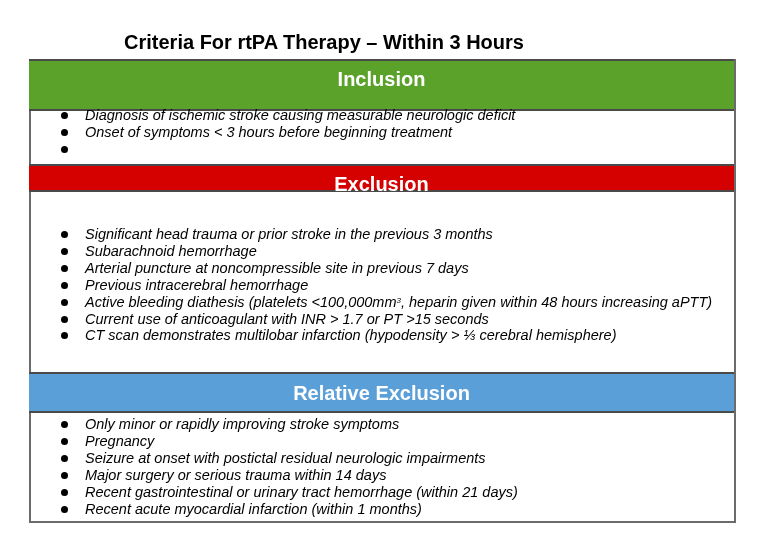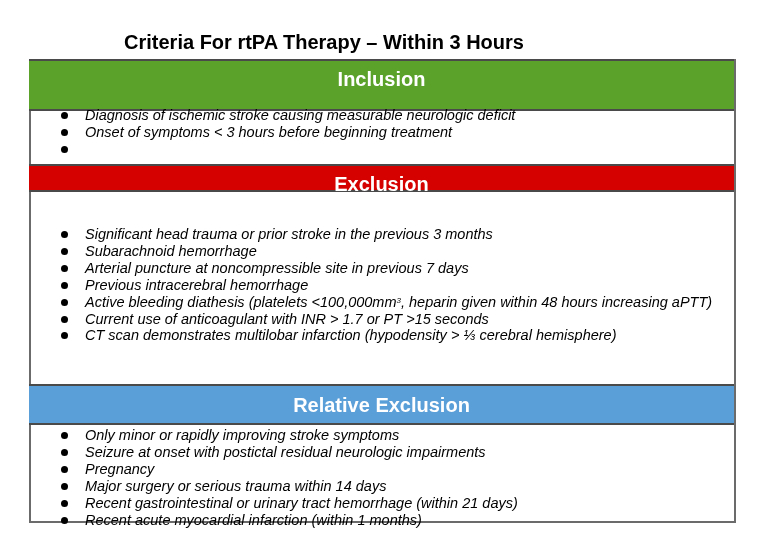--- a/index.html
+++ b/index.html
@@ -44,21 +44,21 @@
       border-bottom: 2px solid #4a4a4a;
       box-sizing: border-box;
       color: #ffffff;
       font-weight: bold;
       font-size: 20px;
       text-align: center;
       line-height: 35px;
     }
     .band.inclusion { top: 59px; height: 52px; line-height: 37px; }
     .band.exclusion { top: 164px; height: 28px; line-height: 37px; }
-    .band.relative  { top: 384px; height: 41px; line-height: 38px; }
+    .band.relative  { top: 372px; height: 41px; line-height: 38px; }
     .list {
       position: absolute;
       left: 55px;
       margin: 0;
       padding: 0;
       list-style: none;
       font-size: 14.5px;
       line-height: 16.9px;
     }
     .list li {
@@ -71,21 +71,21 @@
       position: absolute;
       left: 6px;
       top: 5px;
       width: 7px;
       height: 7px;
       border-radius: 50%;
       background: #000000;
     }
     .list.inclusion-list { top: 107px; }
     .list.exclusion-list { top: 198px; margin-top: 28px; }
-    .list.relative-list  { top: 427px; }
+    .list.relative-list  { top: 416px; }
     sup { font-size: 8px; vertical-align: top; position: relative; top: -1px; }
   </style>
 </head>
 <body>
 
 <div class="title">Criteria For rtPA Therapy – Within 3 Hours</div>
 
 <div class="frame"></div>
 
 <div class="band inclusion" style="background:#5aa229;">Inclusion</div>
@@ -102,18 +102,18 @@
   <li><span class="bullet"></span><span>Arterial puncture at noncompressible site in previous 7 days</span></li>
   <li><span class="bullet"></span><span>Previous intracerebral hemorrhage</span></li>
   <li><span class="bullet"></span><span>Active bleeding diathesis (platelets &lt;100,000mm</span><sup>3</sup><span>, heparin given within 48 hours increasing aPTT)</span></li>
   <li><span class="bullet"></span><span>Current use of anticoagulant with INR &gt; 1.7 or PT &gt;15 seconds</span></li>
   <li><span class="bullet"></span><span>CT scan demonstrates multilobar infarction (hypodensity &gt; ⅓ cerebral hemisphere)</span></li>
 </ul>
 
 <div class="band relative" style="background:#5b9fd8;">Relative Exclusion</div>
 <ul class="list relative-list">
   <li><span class="bullet"></span><span>Only minor or rapidly improving stroke symptoms</span></li>
+  <li><span class="bullet"></span><span>Pregnancy</span></li>
   <li><span class="bullet"></span><span>Seizure at onset with postictal residual neurologic impairments</span></li>
-  <li><span class="bullet"></span><span>Pregnancy</span></li>
   <li><span class="bullet"></span><span>Major surgery or serious trauma within 14 days</span></li>
   <li><span class="bullet"></span><span>Recent gastrointestinal or urinary tract hemorrhage (within 21 days)</span></li>
   <li><span class="bullet"></span><span>Recent acute myocardial infarction (within 1 months)</span></li>
 </ul>
 
 </body></html>

